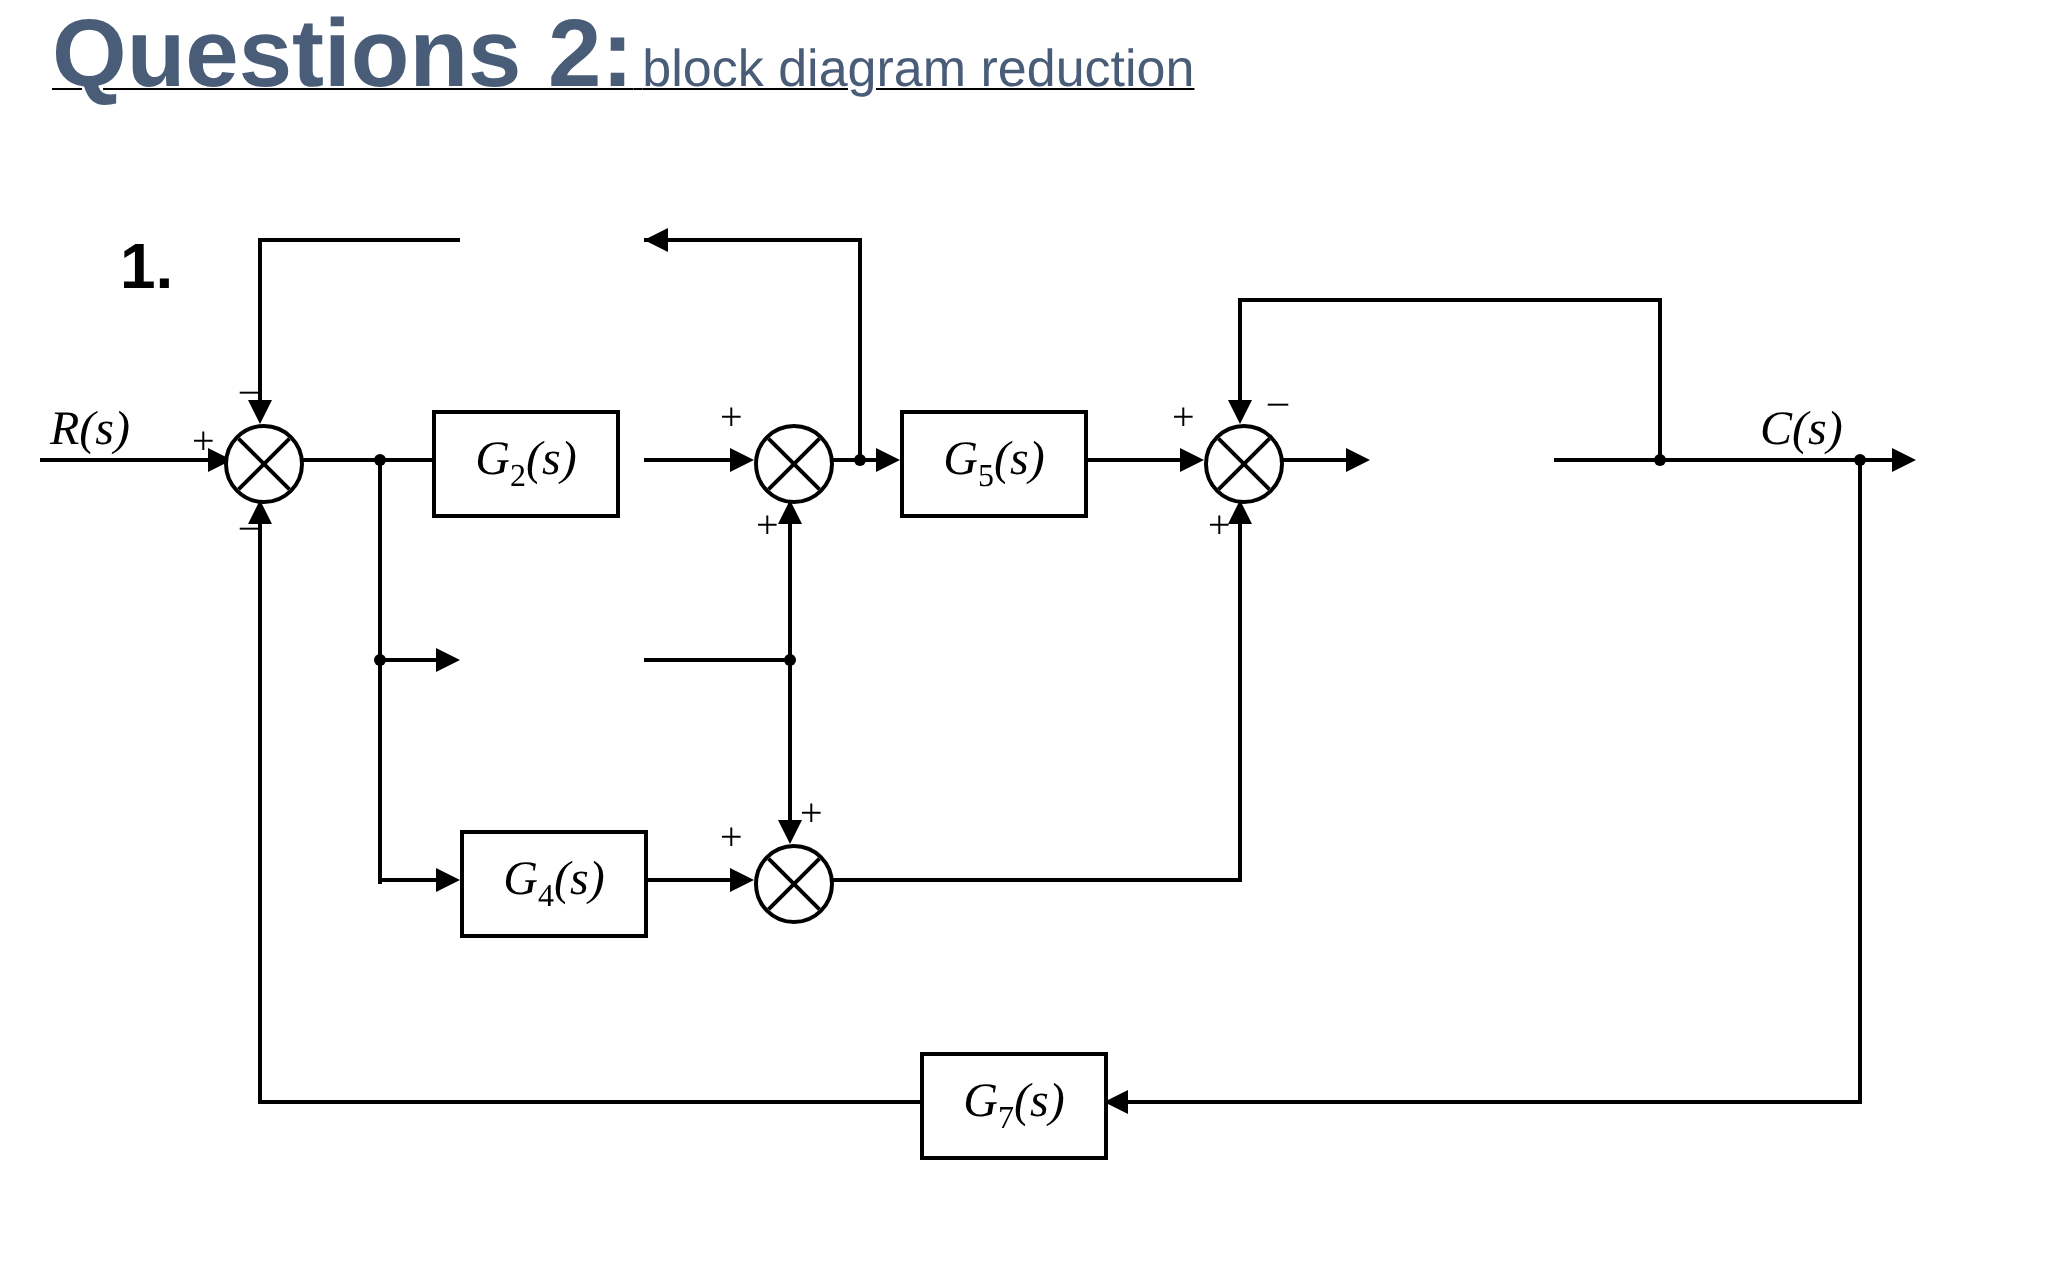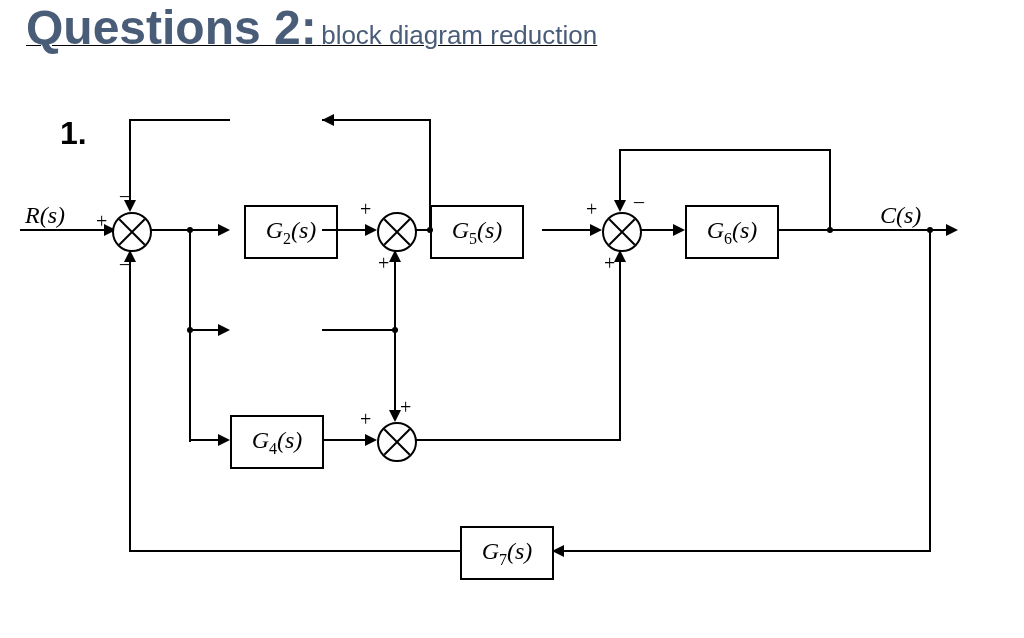--- a/index.html
+++ b/index.html
@@ -44,52 +44,49 @@
   <div class="sig" style="left:96px;top:130px;">+</div>
   <div class="sig" style="left:120px;top:104px;">–</div>
   <div class="sig" style="left:120px;top:172px;">–</div>
 
   <div class="line hl" style="left:150px;top:149px;width:40px;"></div>
   <div class="node" style="left:190px;top:150px;"></div>
 
   <div class="line hl" style="left:190px;top:149px;width:32px;"></div>
   <div class="arrow-r" style="left:218px;top:144px;"></div>
 
-  <div class="blk" style="left:244px;top:125px;width:90px;height:50px;">
+  <div class="blk" style="left:216px;top:125px;width:90px;height:50px;">
       <span><span>G</span><span class="sub">2</span><span>(s)</span></span>
     </div>
 
   <div class="line hl" style="left:322px;top:149px;width:47px;"></div>
   <div class="arrow-r" style="left:365px;top:144px;"></div>
 
   <div class="sum" style="left:377px;top:132px;"></div>
   <div class="sig" style="left:360px;top:118px;">+</div>
   <div class="sig" style="left:378px;top:172px;">+</div>
 
   <div class="line hl" style="left:415px;top:149px;width:27px;"></div>
   <div class="arrow-r" style="left:438px;top:144px;"></div>
 
-  <div class="blk" style="left:430px;top:125px;width:90px;height:50px;">
+  <div class="blk" style="left:450px;top:125px;width:90px;height:50px;">
       <span><span>G</span><span class="sub">5</span><span>(s)</span></span>
     </div>
 
   <div class="line hl" style="left:542px;top:149px;width:52px;"></div>
   <div class="arrow-r" style="left:590px;top:144px;"></div>
 
   <div class="sum" style="left:602px;top:132px;"></div>
   <div class="sig" style="left:586px;top:118px;">+</div>
   <div class="sig" style="left:634px;top:110px;">–</div>
   <div class="sig" style="left:604px;top:172px;">+</div>
 
   <div class="line hl" style="left:640px;top:149px;width:37px;"></div>
   <div class="arrow-r" style="left:673px;top:144px;"></div>
 
-  <div class="blk" style="left:685px;top:125px;width:90px;height:50px;">
-      <span><span>G</span><span class="sub">6</span><span>(s)</span></span>
-    </div>
 
   <div class="line hl" style="left:777px;top:149px;width:173px;"></div>
   <div class="arrow-r" style="left:946px;top:144px;"></div>
   <div class="lab" style="left:880px;top:122px;text-align:right;">C(s)</div>
   <div class="node" style="left:830px;top:150px;"></div>
   <div class="node" style="left:930px;top:150px;"></div>
 
   <div class="node" style="left:430px;top:150px;"></div>
   <div class="line vl" style="left:429px;top:40px;height:110px;"></div>
   <div class="line hl" style="left:322px;top:39px;width:109px;"></div>

